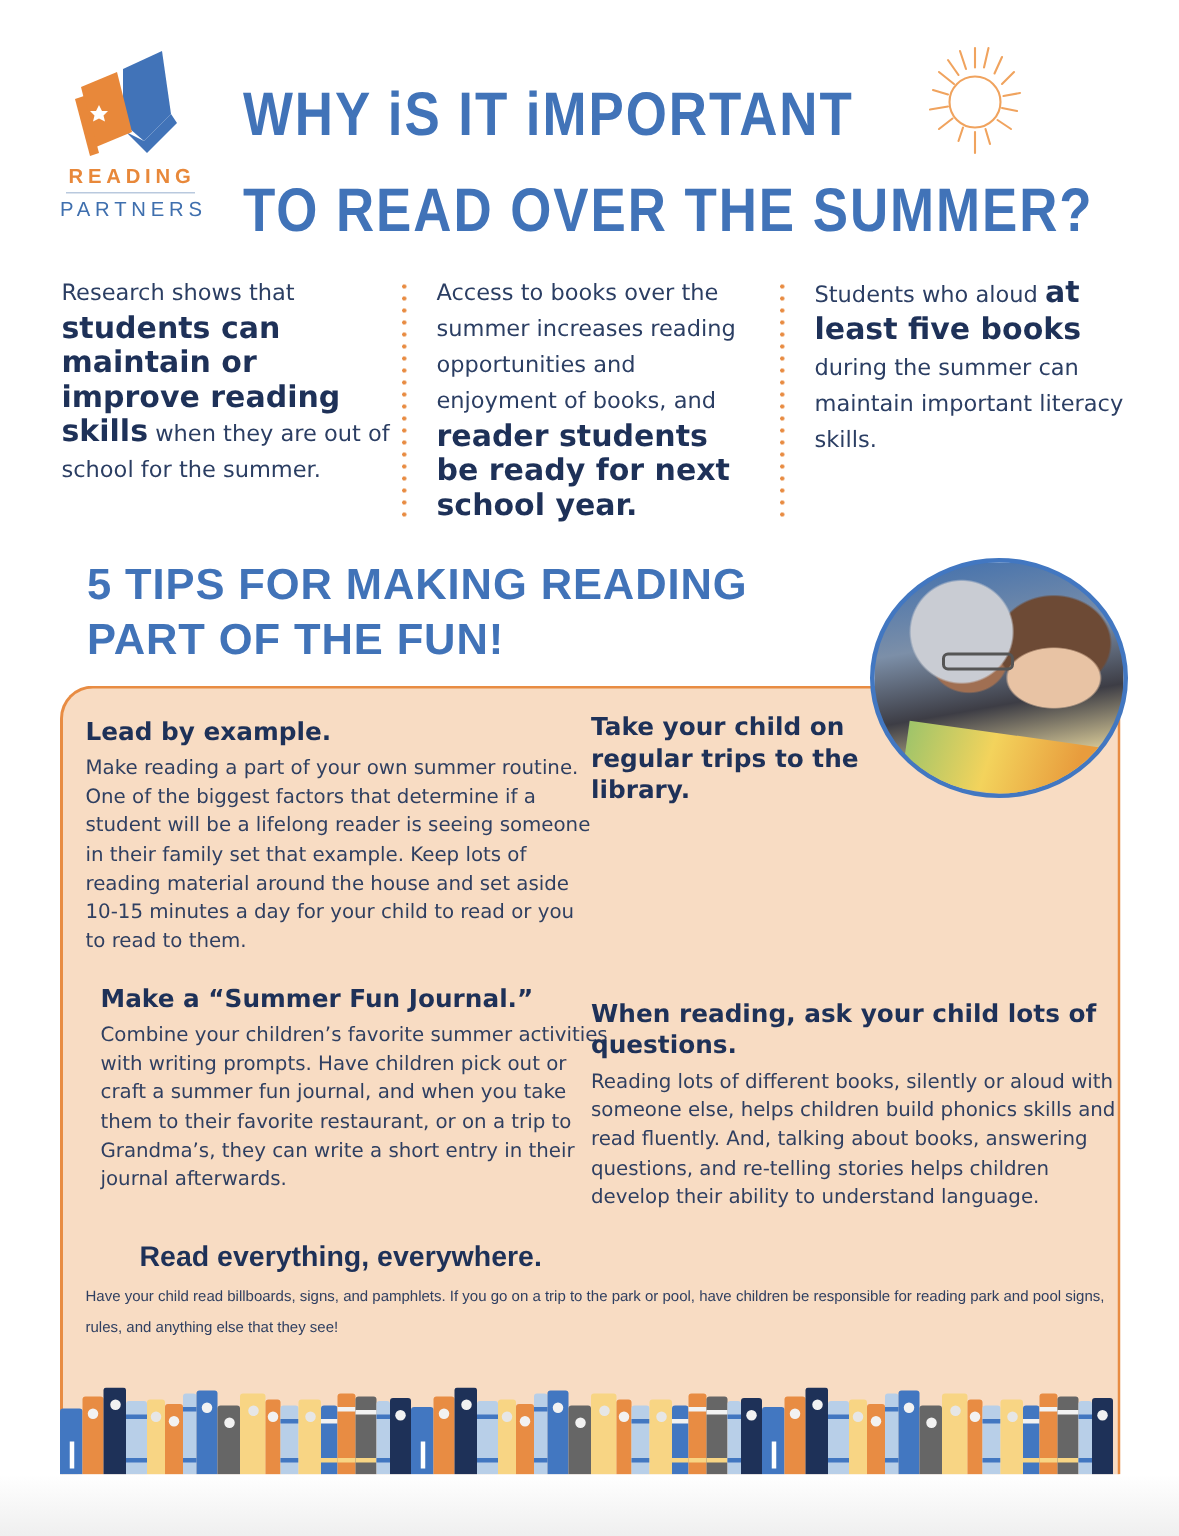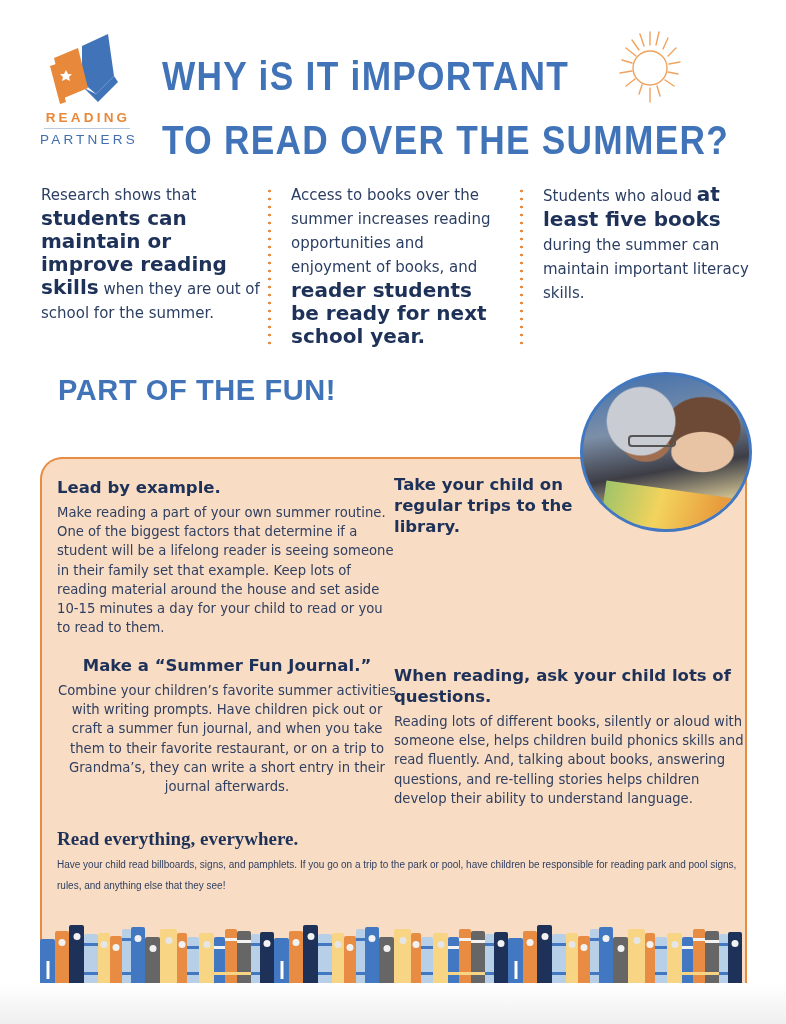--- a/index.html
+++ b/index.html
@@ -55,25 +55,25 @@
   .photo .book { position: absolute; left: 20px; top: 115px; width: 140px; height: 40px;
     background: linear-gradient(100deg, #9ec46a, #f3d35c 40%, #e89c3d 80%); transform: rotate(8deg); }
   .photo .glasses { position: absolute; left: 45px; top: 60px; width: 48px; height: 12px; border: 2px solid #555; border-radius: 4px; }
 
   .tip { position: absolute; color: #2b3e63; }
   .tip h3 { font-family: "DejaVu Sans", sans-serif; font-weight: bold; font-size: 16.5px; line-height: 21px; color: #1e3158; margin-bottom: 5px; }
   .tip p { font-family: "DejaVu Sans", sans-serif; font-size: 13.2px; line-height: 19.2px; color: #2f3f61; }
   .tip1 { left: 57px; top: 477px; width: 340px; }
   .tip2 { left: 394px; top: 474px; width: 360px; }
   .tip2 h3 { width: 200px; }
-  .tip3 { left: 57px; top: 655px; width: 340px; text-align: center; }
+  .tip3 { left: 67px; top: 655px; width: 340px; }
   .tip4 { left: 394px; top: 665px; width: 350px; }
   .tip5 { left: 57px; top: 828px; width: 680px; }
   .tip5 p { font-family: "Liberation Sans", sans-serif; font-size: 10px; line-height: 21px; }
-  .tip5 h3 { font-family: Liberation Serif, serif; font-size: 19px; }
+  .tip5 h3 { font-family: Liberation Sans, sans-serif; font-size: 19px; margin-left: 36px; }
 
   
   .shelf { position: absolute; left: 40px; top: 925px; width: 707px; height: 58px; display: flex; align-items: flex-end; overflow: hidden; }
   .bk { position: relative; flex: 0 0 auto; border-radius: 2px 2px 0 0; }
   .bk .band { position: absolute; left: 0; right: 0; height: 3px; }
   .bk .dot { position: absolute; left: 50%; width: 7px; height: 7px; border-radius: 50%; transform: translateX(-50%); }
   .bk .bar { position: absolute; left: 50%; width: 3px; height: 18px; bottom: 4px; transform: translateX(-50%); }
 
   .footer-fade { position: absolute; left: 0; top: 983px; width: 786px; height: 41px; background: linear-gradient(#ffffff, #efefef); }
 </style>
@@ -126,20 +126,21 @@
 <div class="dots dots1"></div>
 <div class="stat stat2">
   <span class="reg">Access to books over the summer increases reading opportunities and enjoyment of books, and </span><span class="big">reader students be ready for next school year.</span><span class="reg"></span>
 </div>
 <div class="dots dots2"></div>
 <div class="stat stat3">
   <span class="reg">Students who aloud </span><span class="big">at least five books</span><span class="reg"> during the summer can maintain important literacy skills.</span>
 </div>
 
 <h2 class="tips-heading">
+  <span>5 TIPS FOR MAKING READING</span>
   <span>PART OF THE FUN!</span>
 </h2>
 
 <div class="tipbox"></div>
 
 <div class="photo">
   <div class="glasses"></div>
   <div class="book"></div>
 </div>
 

